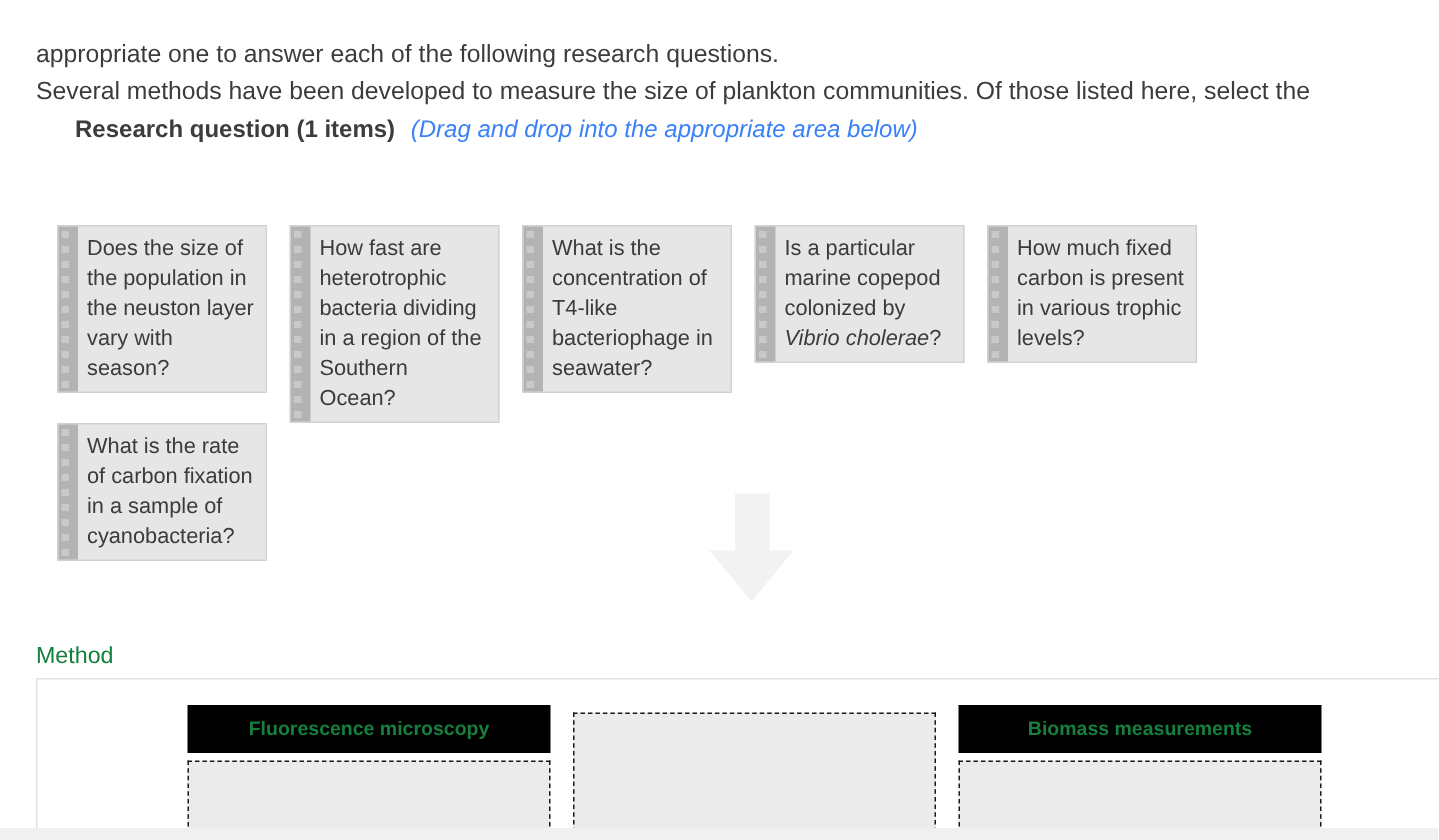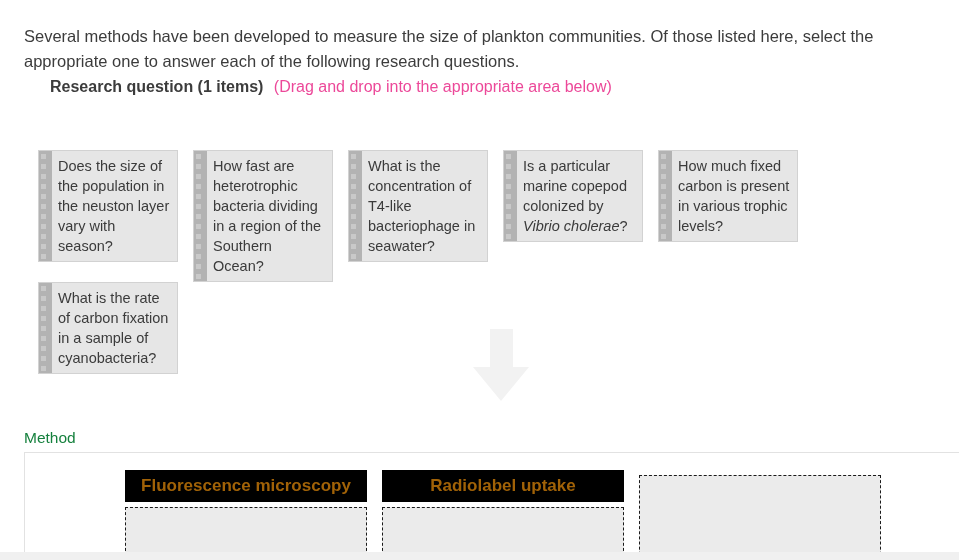--- a/index.html
+++ b/index.html
@@ -17,21 +17,21 @@
   .intro {
     position: absolute; left: 24px; top: 24px;
     font-size: 16.5px; line-height: 25px; color: #3c3c3c;
     white-space: nowrap;
   }
   .rq-line {
     position: absolute; left: 50px; top: 76px;
     font-size: 16px; line-height: 22px; white-space: nowrap;
   }
   .rq-heading { font-weight: bold; color: #3c3c3c; }
-  .rq-hint { color: #ec4899; margin-left: 6px; }
+  .rq-hint { font-style: italic; color: #3b82f6; margin-left: 6px; }
 
   
   .cards-row {
     position: absolute; left: 38px; top: 150px; width: 859px;
     font-size: 0; 
   }
   .card {
     display: inline-block; vertical-align: top;
     box-sizing: border-box;
     width: 140px; margin-right: 15px;
@@ -81,24 +81,24 @@
   }
   .method-cols {
     position: absolute; left: 100px; top: 17px;
     white-space: nowrap; font-size: 0;
   }
   .method-col {
     display: inline-block; vertical-align: top;
     width: 242px; margin-right: 15px;
   }
   .method-col-header {
-    background: #000000; color: #a16207;
+    background: #000000; color: #15803d;
     height: 32px; line-height: 32px;
     text-align: center;
-    font-size: 17px; font-weight: bold;
+    font-size: 13px; font-weight: bold;
   }
   .dropzone {
     margin-top: 5px;
     height: 90px;
     background: #ebebeb;
     border: 1px dashed #1a1a1a;
     box-sizing: border-box;
   }
 
   
@@ -106,22 +106,22 @@
     position: absolute; left: 0; top: 552px; width: 959px; height: 8px;
     background: #f0f0f0; z-index: 5;
   }
 </style>
 </head>
 <body>
 
 <div id="page">
 
   <div class="intro">
+    <div>appropriate one to answer each of the following research questions.</div>
     <div>Several methods have been developed to measure the size of plankton communities. Of those listed here, select the</div>
-    <div>appropriate one to answer each of the following research questions.</div>
   </div>
 
   <div class="rq-line">
     <span class="rq-heading">Research question (1 items)</span>
     <span class="rq-hint">(Drag and drop into the appropriate area below)</span>
   </div>
 
   <div class="cards-row"><div class="card"><span class="handle"></span><span class="card-text"><span>Does the size of the population in the neuston layer vary with season?</span></span></div><div class="card"><span class="handle"></span><span class="card-text"><span>How fast are heterotrophic bacteria dividing in a region of the Southern Ocean?</span></span></div><div class="card"><span class="handle"></span><span class="card-text"><span>What is the concentration of T4-like bacteriophage in seawater?</span></span></div><div class="card"><span class="handle"></span><span class="card-text"><span>Is a particular marine copepod colonized by </span><em>Vibrio cholerae</em><span>?</span></span></div><div class="card"><span class="handle"></span><span class="card-text"><span>How much fixed carbon is present in various trophic levels?</span></span></div><div class="card"><span class="handle"></span><span class="card-text"><span>What is the rate of carbon fixation in a sample of cyanobacteria?</span></span></div></div>
 
   <div class="arrow-wrap">
@@ -133,25 +133,25 @@
 
   <div class="method-panel">
     <div class="method-cols">
 
       <div class="method-col">
         <div class="method-col-header">Fluorescence microscopy</div>
         <div class="dropzone"></div>
       </div>
 
       <div class="method-col">
-        <div class="method-col-header">Radiolabel uptake</div>
         <div class="dropzone"></div>
       </div>
 
       <div class="method-col">
+        <div class="method-col-header">Biomass measurements</div>
         <div class="dropzone"></div>
       </div>
 
     </div>
   </div>
 
   <div class="hscroll-track"></div>
 
 </div>
 

